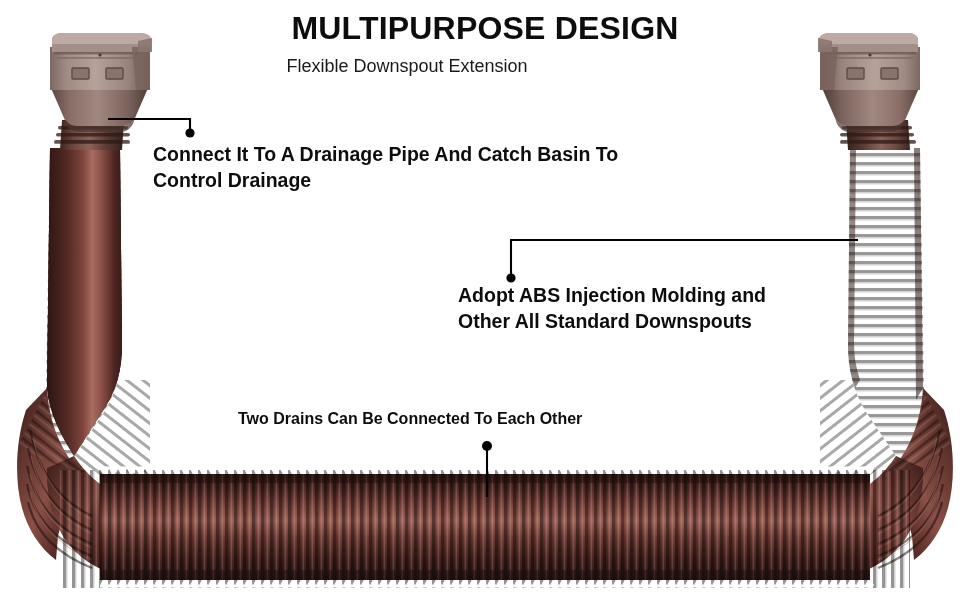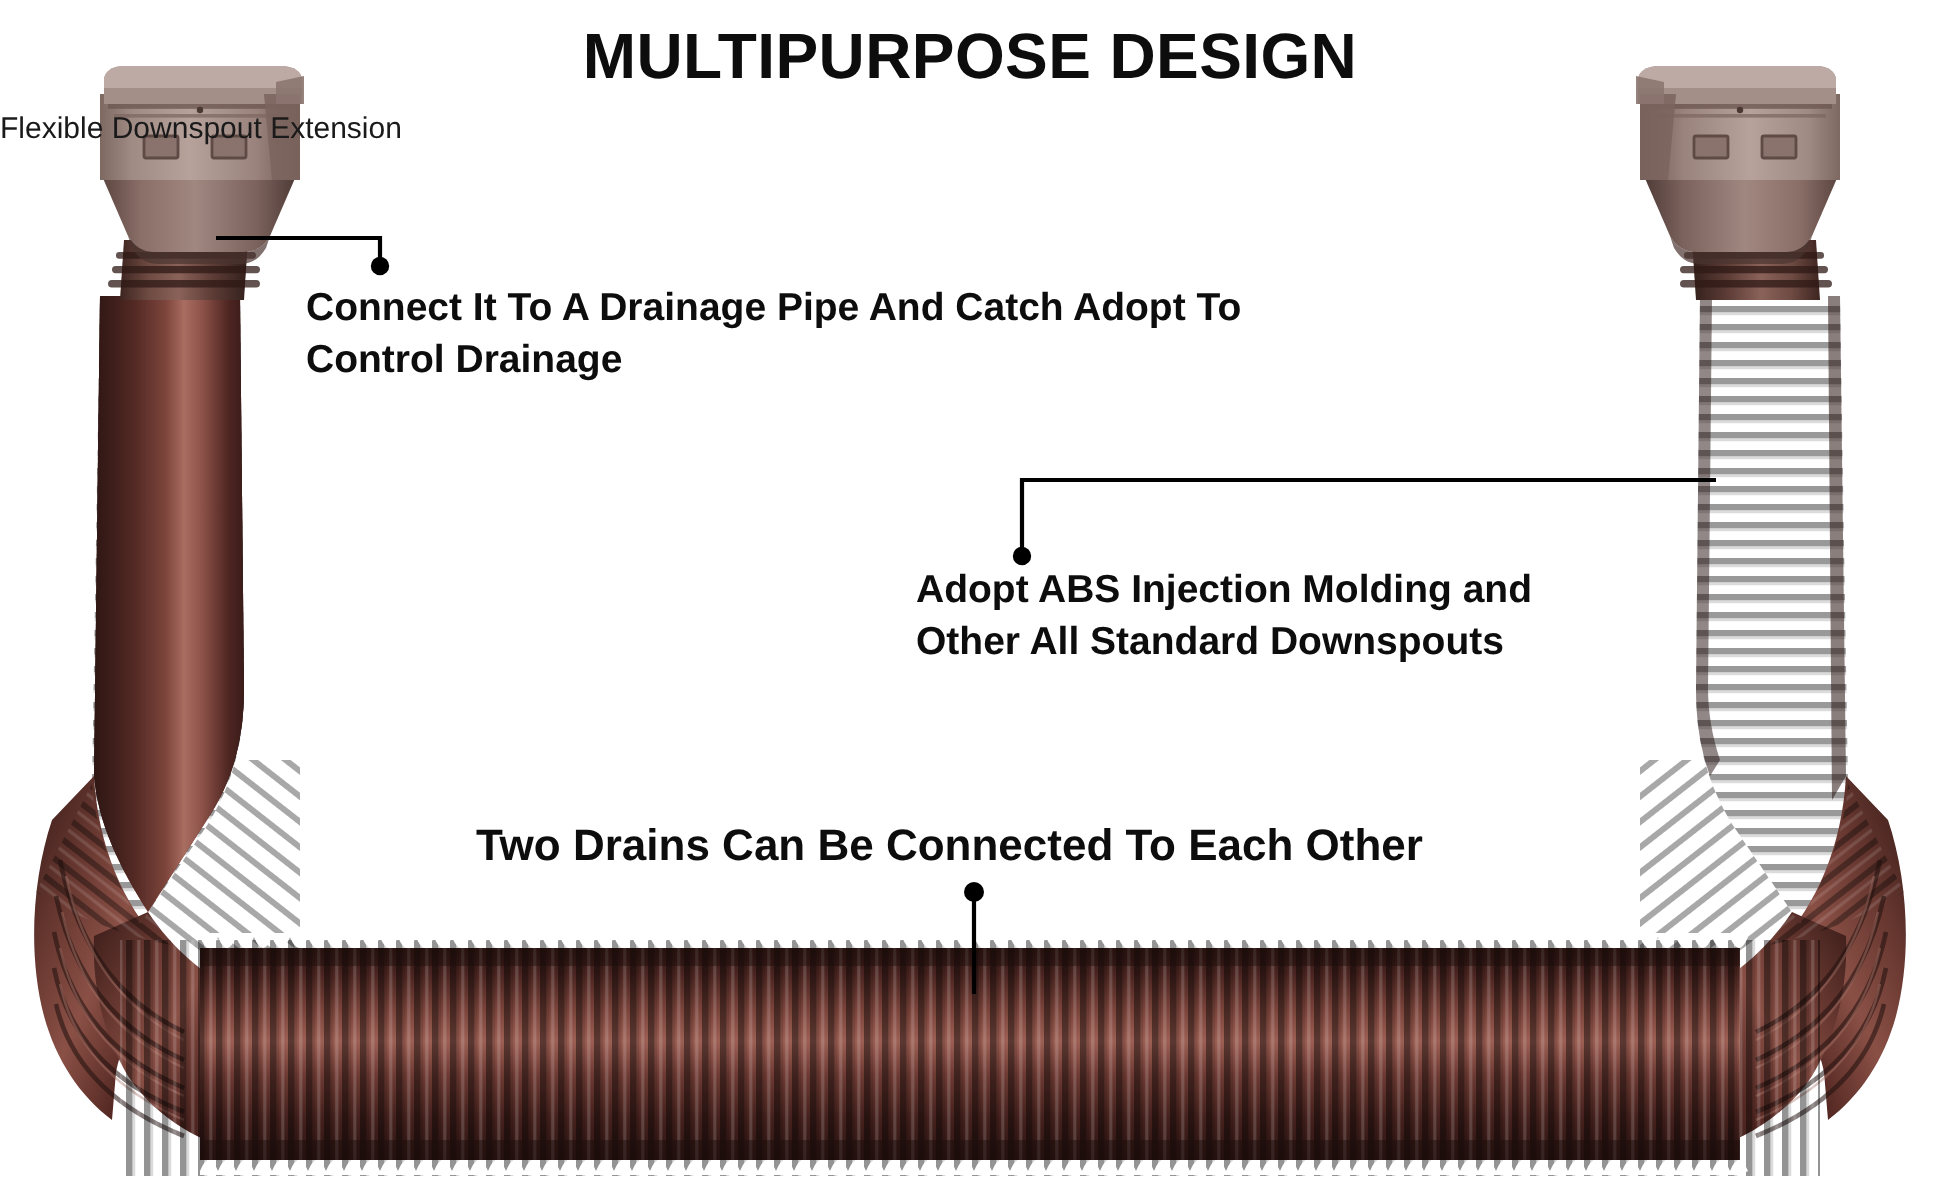--- a/index.html
+++ b/index.html
@@ -30,37 +30,37 @@
     font-weight: bold;
     letter-spacing: 0.2px;
     color: #0d0d0d;
     line-height: 1.05;
   }
   .subtitle {
     position: absolute;
     left: 0;
     top: 56px;
     width: 814px;
-    text-align: left;
-    font-size: 15px;
+    text-align: center;
+    font-size: 18px;
     font-weight: normal;
     color: #1a1a1a;
   }
 
   
   .callout {
     position: absolute;
     font-weight: bold;
     color: #0d0d0d;
     line-height: 1.32;
     white-space: pre-line;
   }
   #callout-1 { left: 153px; top: 142px; font-size: 19.5px; }
   #callout-2 { left: 458px; top: 283px; font-size: 19.5px; }
-  #callout-3 { left: 238px; top: 408px; font-size: 22px; }
+  #callout-3 { left: 238px; top: 408px; font-size: 16px; }
 
   
   .leader-svg {
     position: absolute;
     left: 0;
     top: 0;
     width: 970px;
     height: 600px;
     pointer-events: none;
     overflow: visible;
@@ -356,19 +356,19 @@
     <g fill="#000000">
       <circle cx="190" cy="133" r="4.6"></circle>
       <circle cx="511" cy="278" r="4.6"></circle>
       <circle cx="487" cy="446" r="5.0"></circle>
     </g>
   </svg>
 
   <div class="title">MULTIPURPOSE DESIGN</div>
   <div class="subtitle">Flexible Downspout Extension</div>
 
-  <div class="callout" id="callout-1">Connect It To A Drainage Pipe And Catch Adopt To
+  <div class="callout" id="callout-1">Connect It To A Drainage Pipe And Catch Basin To
 Control Drainage</div>
   <div class="callout" id="callout-2">Adopt ABS Injection Molding and
 Other All Standard Downspouts</div>
   <div class="callout" id="callout-3">Two Drains Can Be Connected To Each Other</div>
 
 </div>
 
 </body></html>

